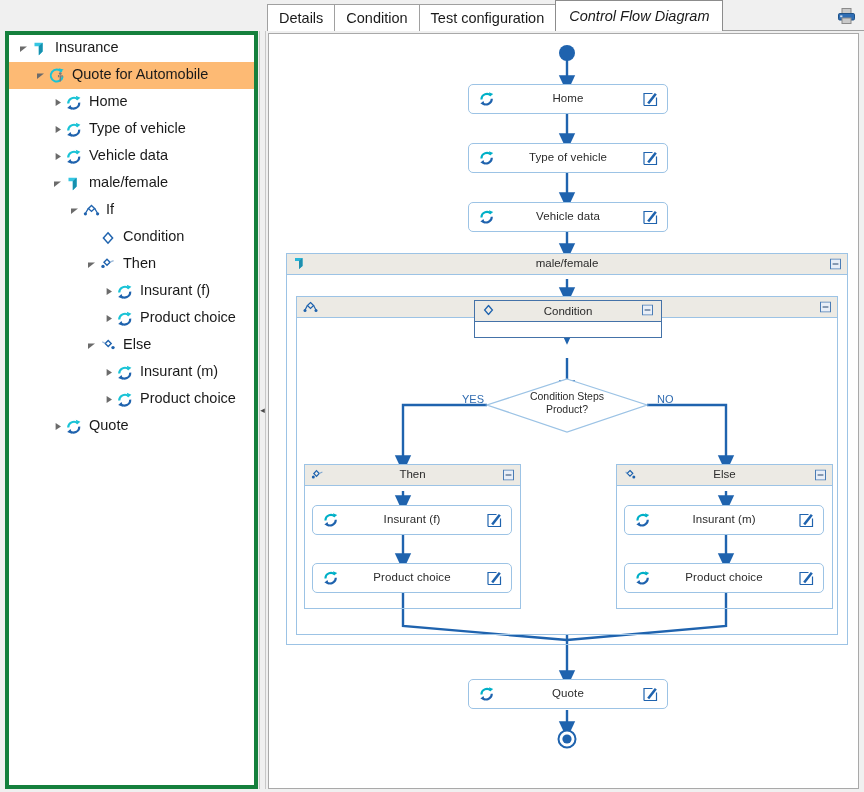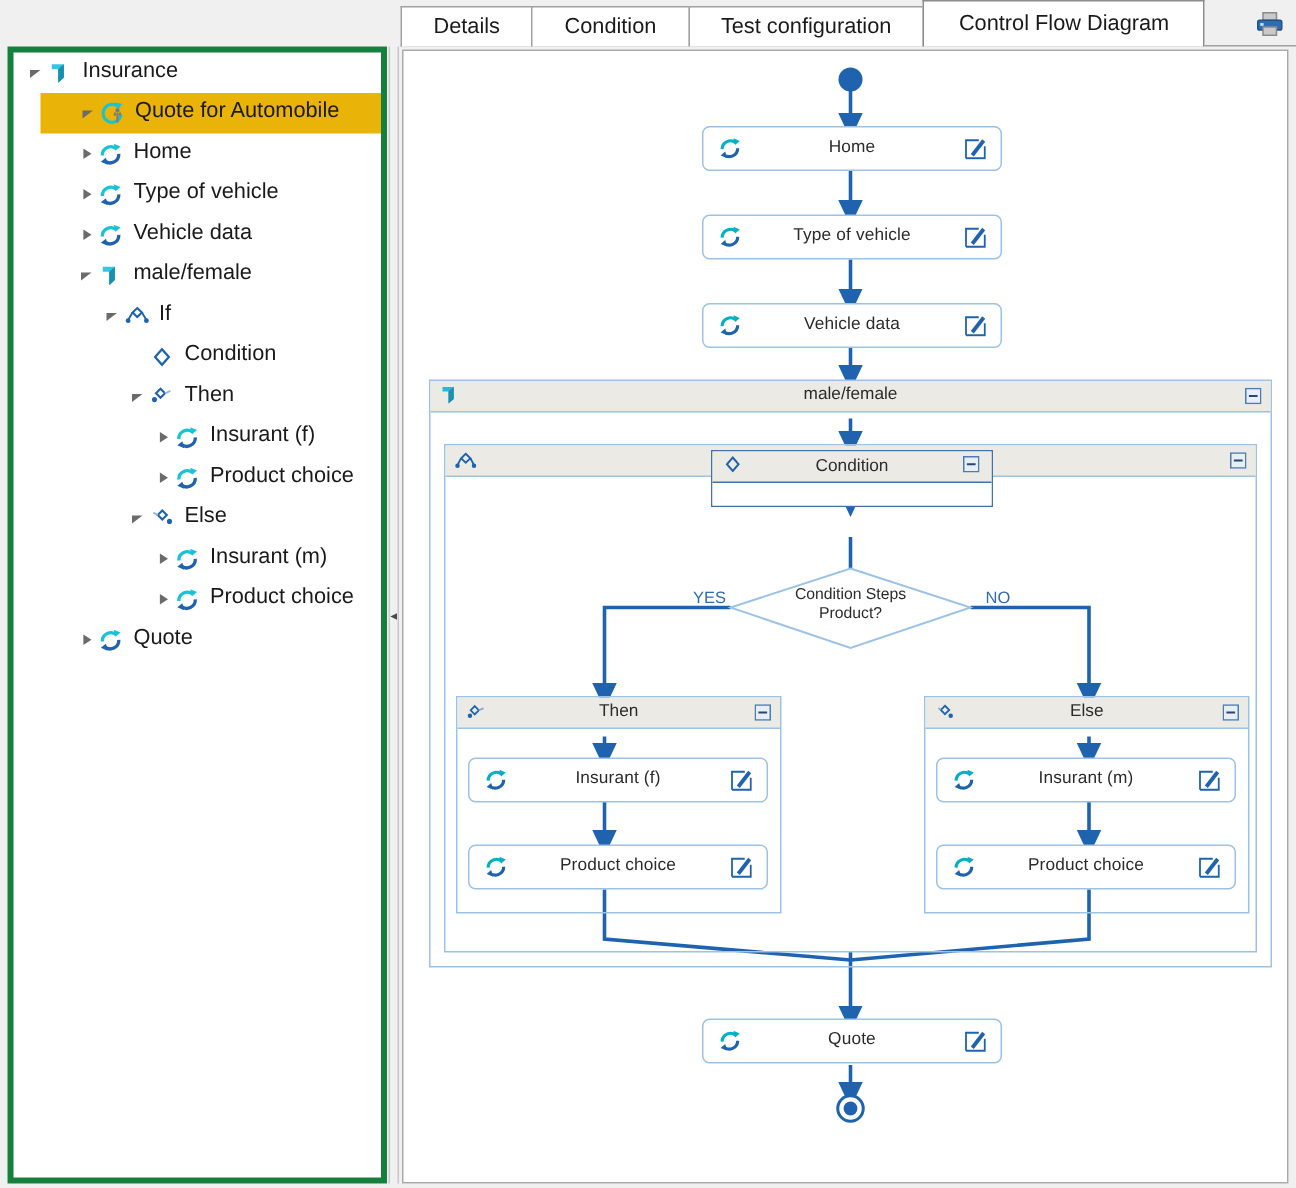--- a/index.html
+++ b/index.html
@@ -29,22 +29,21 @@
     position: relative;
     height: 27px;
     display: flex;
     align-items: center;
     white-space: nowrap;
     font-size: 14.5px;
     color: #1a1a1a;
     cursor: default;
   }
   .tree-row.selected {
-    background: #eab308;
-    margin-left: 18px;
+    background: #fdba74;
   }
   .twisty {
     width: 13px; height: 27px;
     display: inline-flex; align-items: center; justify-content: center;
     flex: 0 0 13px;
   }
   .twisty svg { display: block; }
   .ticon {
     width: 20px; height: 20px;
     display: inline-flex; align-items: center; justify-content: center;
@@ -74,37 +73,38 @@
   }
   #tabstrip {
     position: absolute;
     left: 0; top: 3px;
     height: 28px;
     display: flex;
     align-items: flex-end;
   }
   .tab {
     height: 27px;
-    padding: 0 21px;
+    padding: 0 11px;
     display: flex; align-items: center;
     font-size: 14.5px;
     color: #1a1a1a;
     background: #ffffff;
     border: 1px solid #a0a0a0;
     border-bottom: none;
     margin-right: -1px;
     cursor: default;
     line-height: 1;
   }
   .tab.active {
     height: 31px;
     border-color: #8c8c8c;
     background: #ffffff;
     z-index: 5;
-    padding: 0 23px;
+    padding: 0 13px;
+    font-style: italic;
   }
   #tab-underline {
     position: absolute;
     left: 0; top: 30px;
     width: 597px; height: 1px;
     background: #a0a0a0;
   }
   #print-btn {
     position: absolute;
     right: 3px; top: 2px;

